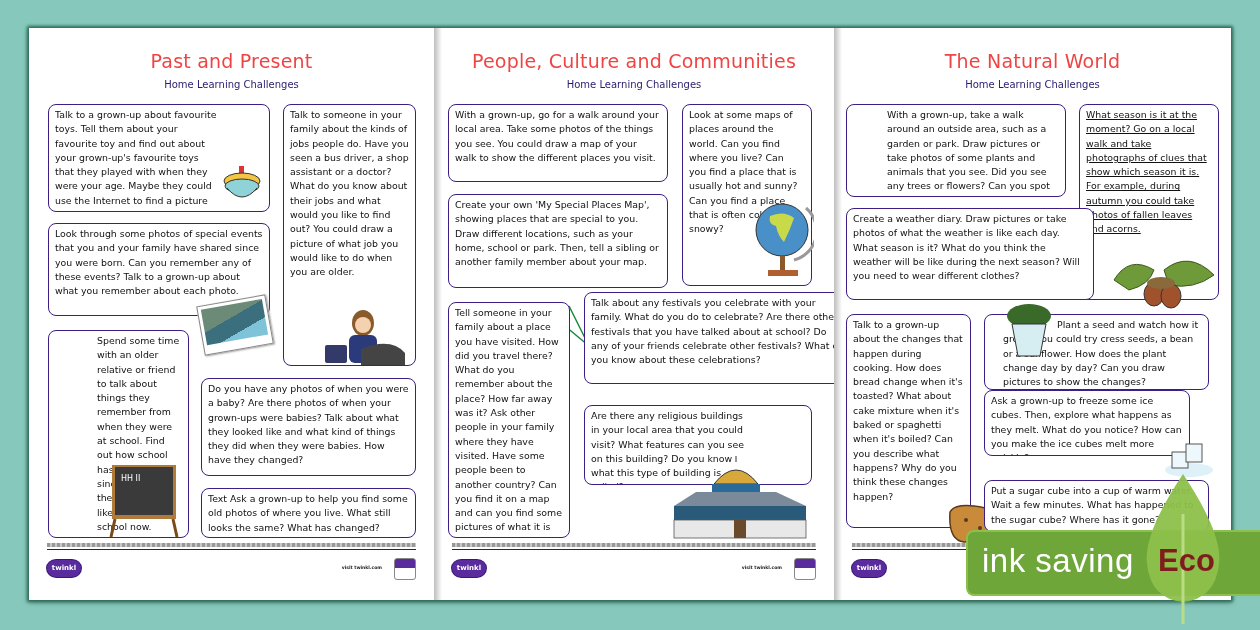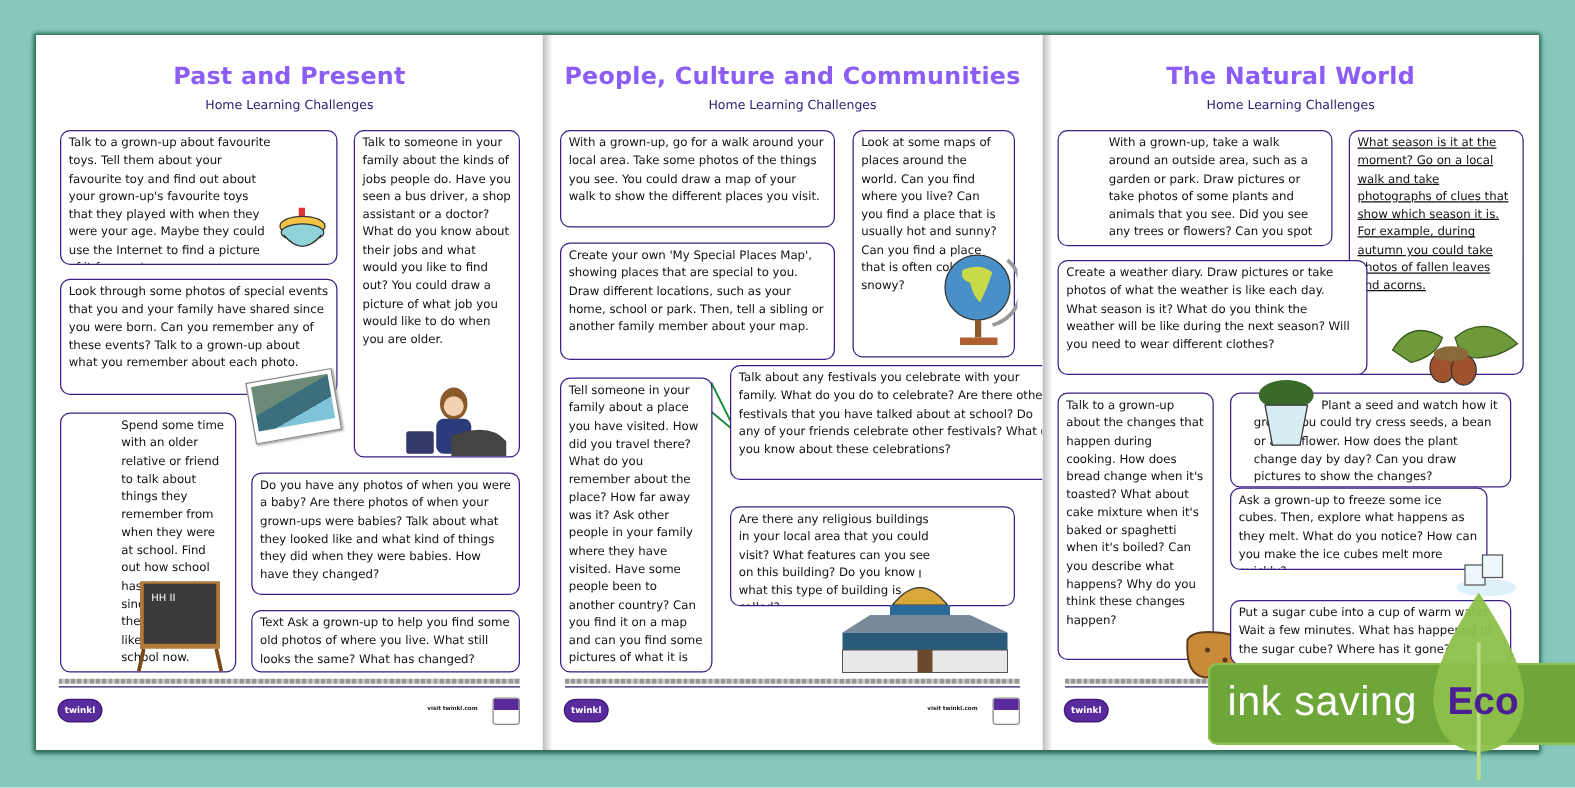--- a/index.html
+++ b/index.html
@@ -26,23 +26,23 @@
   .page.p2 { left: 405px; width: 400px; }
   .page.p3 { left: 805px; width: 397px; }
   .page.p2::before, .page.p3::before {
     content: ""; position: absolute; left: 0; top: 0; bottom: 0; width: 8px;
     background: linear-gradient(to right, #bdbdbd, #ffffff);
   }
   .page-title {
     position: absolute; left: 0; right: 0; top: 22px;
     text-align: center;
     font-family: "DejaVu Sans", sans-serif;
-    font-weight: bold;
+    font-weight: normal;
     font-size: 19px;
-    color: #8b5cf6;
+    color: #ef4444;
     letter-spacing: 0.2px;
   }
   .page-sub {
     position: absolute; left: 0; right: 0; top: 51px;
     text-align: center;
     font-size: 10px;
     color: #2a1b6e;
   }
   .card {
     position: absolute;
@@ -101,21 +101,21 @@
     letter-spacing: 0.5px;
   }
   .eco-leaf {
     position: absolute; left: 1143px; top: 474px;
     width: 80px; height: 150px;
   }
   .eco-label {
     position: absolute; left: 1158px; top: 543px;
     font-family: "Liberation Sans", sans-serif;
     font-weight: bold;
-    font-size: 31px; color: #4c1d95;
+    font-size: 31px; color: #7f1d1d;
   }
 </style>
 </head>
 <body>
 
 <div class="sheet-row">
 
   <div class="page p1">
     <div class="page-title">Past and Present</div>
     <div class="page-sub">Home Learning Challenges</div>

